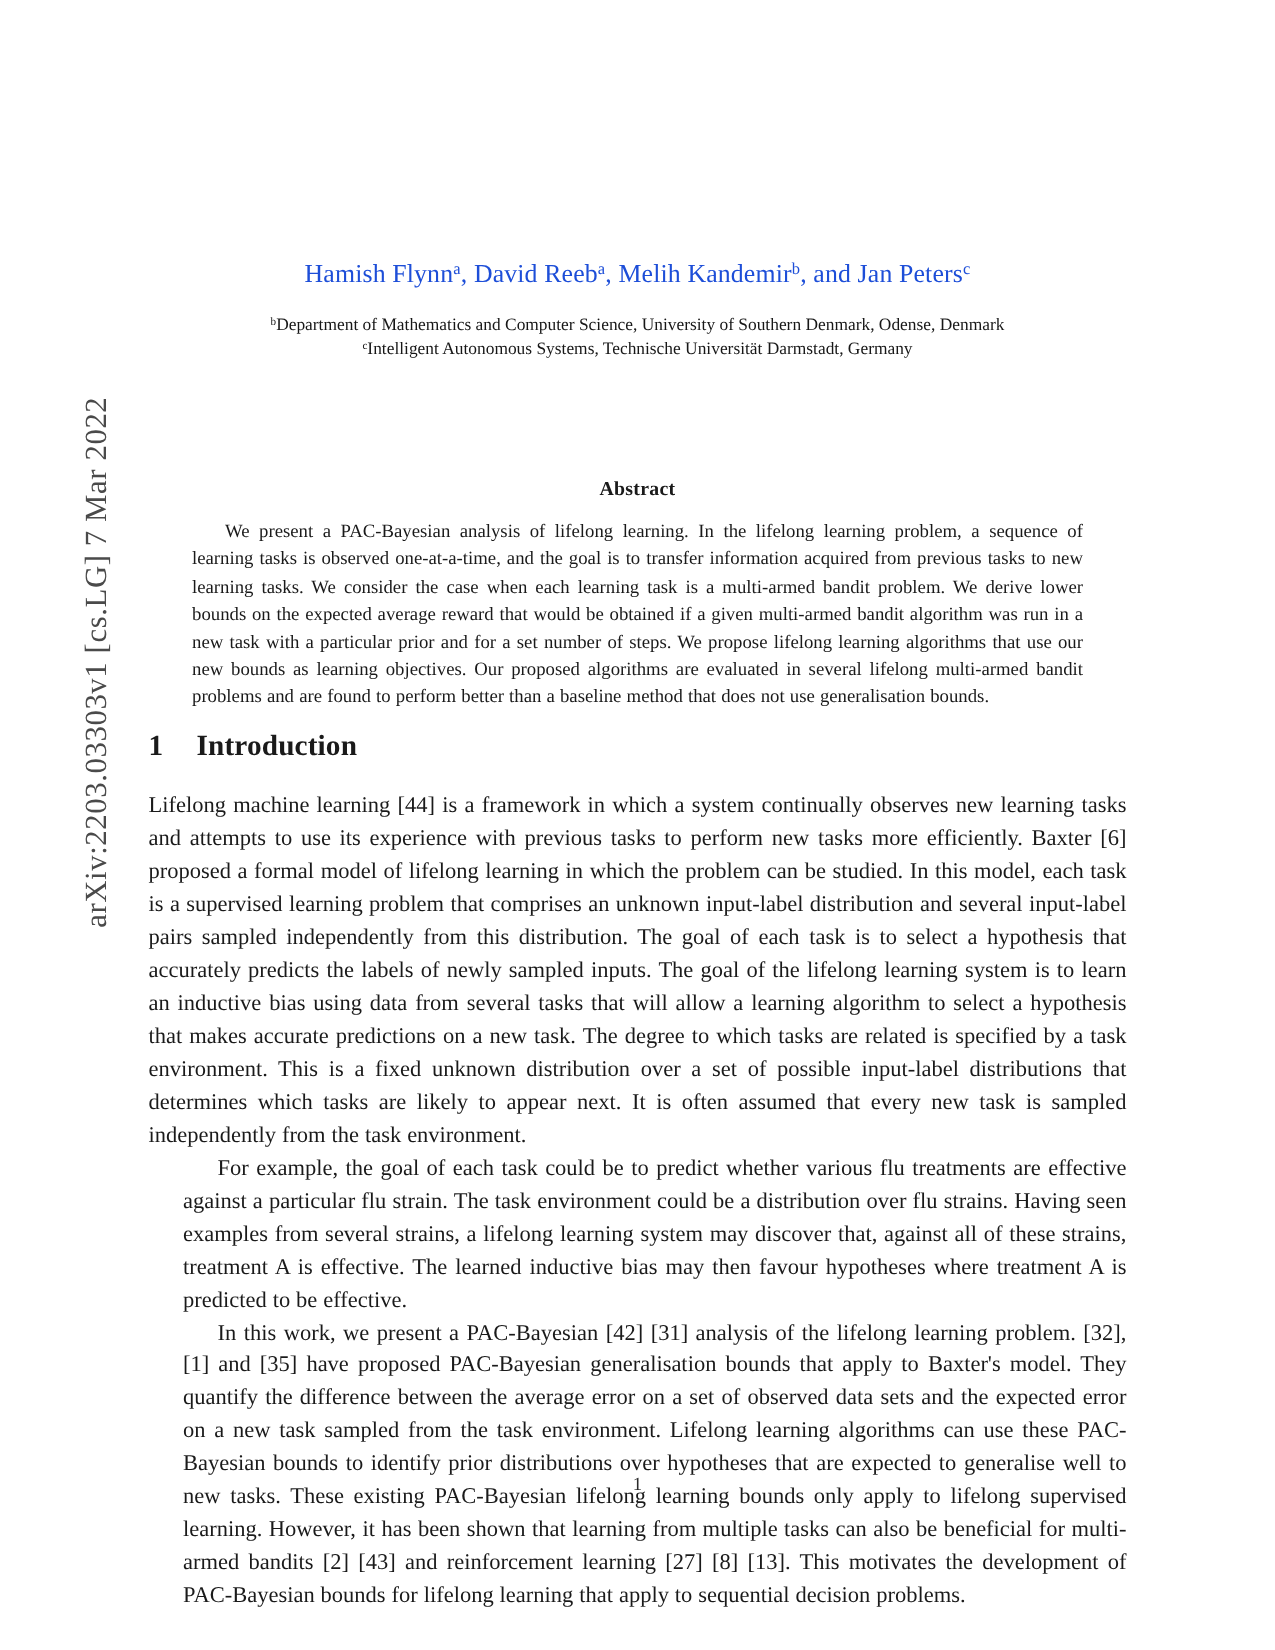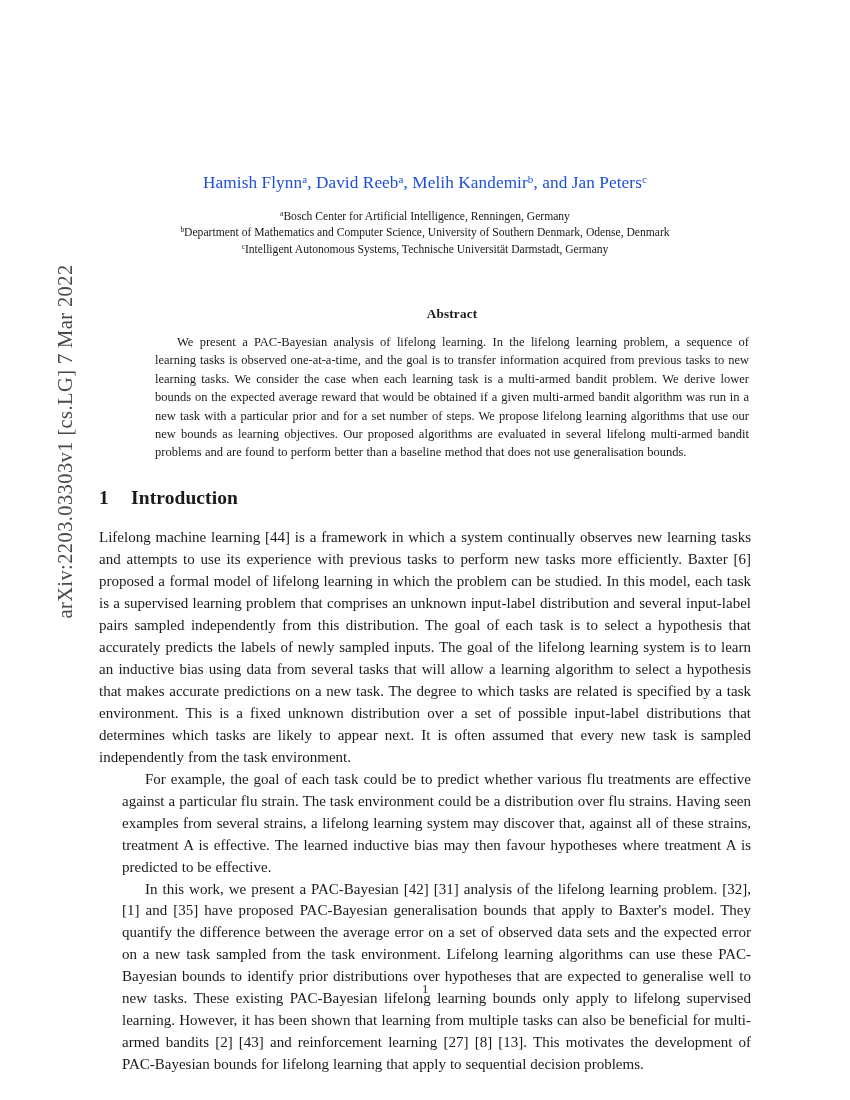--- a/index.html
+++ b/index.html
@@ -67,23 +67,22 @@
     font-size: 11.6px;
     line-height: 1.42;
     color: #171717;
   }
   .affil-line { white-space: nowrap; }
 
   
   #abstract-block {
     position: absolute;
     left: 128px;
-    top: 306px;
+    top: 318px;
     width: 594px;
-    margin-left: 27px;
   }
   #abstract-heading {
     text-align: center;
     font-weight: bold;
     font-size: 13.2px;
     margin: 0 0 11px 0;
     letter-spacing: 0.2px;
   }
   #abstract-text {
     font-size: 12.5px;
@@ -138,21 +137,20 @@
 
   <div id="arxiv-stamp">arXiv:2203.03303v1  [cs.LG]  7 Mar 2022</div>
 
   <div id="title-block">
 
     <div id="author-line">
       <span>Hamish Flynn</span><span class="sup">a</span><span>, </span><span>David Reeb</span><span class="sup">a</span><span>, </span><span>Melih Kandemir</span><span class="sup">b</span><span>, </span><span>and </span><span>Jan Peters</span><span class="sup">c</span>
     </div>
 
     <div id="affiliations">
-      <div class="affil-line"><span class="sup">a</span><span>Bosch Center for Artificial Intelligence, Renningen, Germany</span></div>
       <div class="affil-line"><span class="sup">b</span><span>Department of Mathematics and Computer Science, University of Southern Denmark, Odense, Denmark</span></div>
       <div class="affil-line"><span class="sup">c</span><span>Intelligent Autonomous Systems, Technische Universität Darmstadt, Germany</span></div>
     </div>
   </div>
 
   <div id="abstract-block">
     <div id="abstract-heading">Abstract</div>
     <p id="abstract-text">We present a PAC-Bayesian analysis of lifelong learning. In the lifelong learning problem, a sequence of learning tasks is observed one-at-a-time, and the goal is to transfer information acquired from previous tasks to new learning tasks. We consider the case when each learning task is a multi-armed bandit problem. We derive lower bounds on the expected average reward that would be obtained if a given multi-armed bandit algorithm was run in a new task with a particular prior and for a set number of steps. We propose lifelong learning algorithms that use our new bounds as learning objectives. Our proposed algorithms are evaluated in several lifelong multi-armed bandit problems and are found to perform better than a baseline method that does not use generalisation bounds.</p>
   </div>
 

